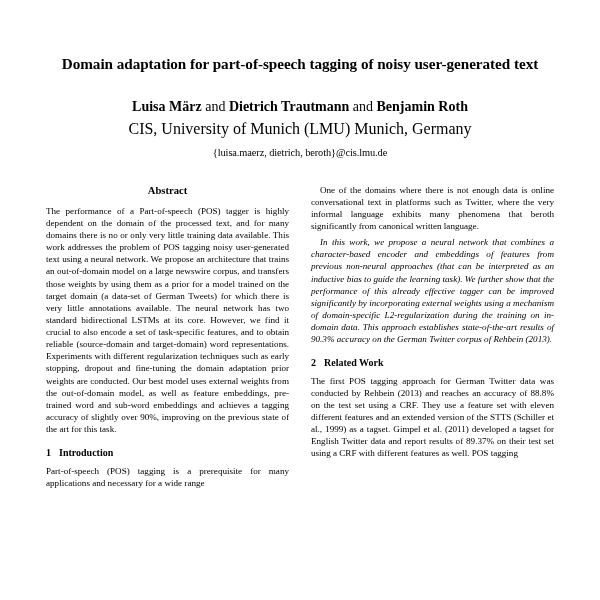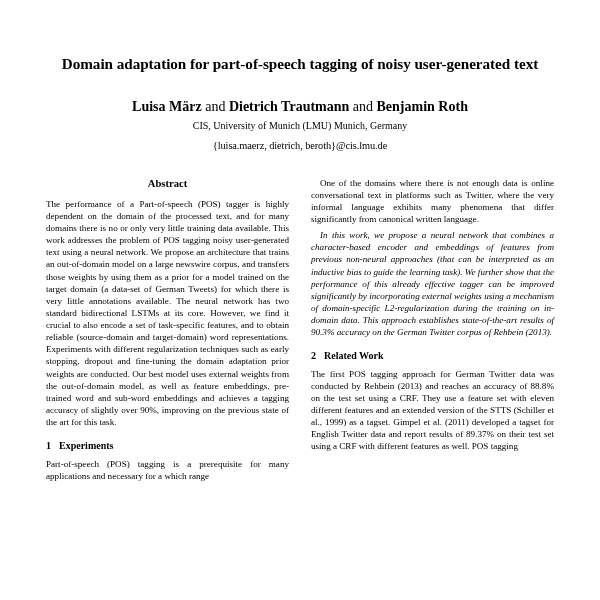--- a/index.html
+++ b/index.html
@@ -36,21 +36,21 @@
     line-height: 1.35;
   }
   .authors .name {
     font-weight: bold;
   }
   .authors .conj {
     font-weight: normal;
   }
   .affil {
     text-align: center;
-    font-size: 10px;
+    font-size: 16px;
     margin-top: 3px;
   }
   .email {
     text-align: center;
     font-family: Liberation Serif, serif;
     font-size: 10.4px;
     margin-top: 9px;
     letter-spacing: -0.1px;
   }
   .columns {
@@ -109,27 +109,27 @@
 
   <div class="email">{luisa.maerz, dietrich, beroth}@cis.lmu.de</div>
 
   <div class="columns">
 
     <div class="col left">
       <div class="abstract-head">Abstract</div>
       <p class="body-par">The performance of a Part-of-speech (POS) tagger is highly dependent on the domain of the processed text, and for many domains there is no or only very little training data available. This work addresses the problem of POS tagging noisy user-generated text using a neural network. We propose an architecture that trains an out-of-domain model on a large newswire corpus, and transfers those weights by using them as a prior for a model trained on the target domain (a data-set of German Tweets) for which there is very little annotations available. The neural network has two standard bidirectional LSTMs at its core. However, we find it crucial to also encode a set of task-specific features, and to obtain reliable (source-domain and target-domain) word representations. Experiments with different regularization techniques such as early stopping, dropout and fine-tuning the domain adaptation prior weights are conducted. Our best model uses external weights from the out-of-domain model, as well as feature embeddings, pre-trained word and sub-word embeddings and achieves a tagging accuracy of slightly over 90%, improving on the previous state of the art for this task.</p>
 
       <div class="section-head">
-        <span class="num">1</span><span>Experiments</span>
+        <span class="num">1</span><span>Introduction</span>
       </div>
-      <p class="body-par">Part-of-speech (POS) tagging is a prerequisite for many applications and necessary for a which range</p>
+      <p class="body-par">Part-of-speech (POS) tagging is a prerequisite for many applications and necessary for a wide range</p>
     </div>
 
     <div class="col right">
-      <p class="body-par">One of the domains where there is not enough data is online conversational text in platforms such as Twitter, where the very informal language exhibits many phenomena that differ significantly from canonical written language.</p>
+      <p class="body-par">One of the domains where there is not enough data is online conversational text in platforms such as Twitter, where the very informal language exhibits many phenomena that beroth significantly from canonical written language.</p>
       <p class="body-par">In this work, we propose a neural network that combines a character-based encoder and embeddings of features from previous non-neural approaches (that can be interpreted as an inductive bias to guide the learning task). We further show that the performance of this already effective tagger can be improved significantly by incorporating external weights using a mechanism of domain-specific L2-regularization during the training on in-domain data. This approach establishes state-of-the-art results of 90.3% accuracy on the German Twitter corpus of Rehbein (2013).</p>
 
       <div class="section-head">
         <span class="num">2</span><span>Related Work</span>
       </div>
       <p class="body-par">The first POS tagging approach for German Twitter data was conducted by Rehbein (2013) and reaches an accuracy of 88.8% on the test set using a CRF. They use a feature set with eleven different features and an extended version of the STTS (Schiller et al., 1999) as a tagset. Gimpel et al. (2011) developed a tagset for English Twitter data and report results of 89.37% on their test set using a CRF with different features as well. POS tagging</p>
     </div>
 
   </div>
 </div>

